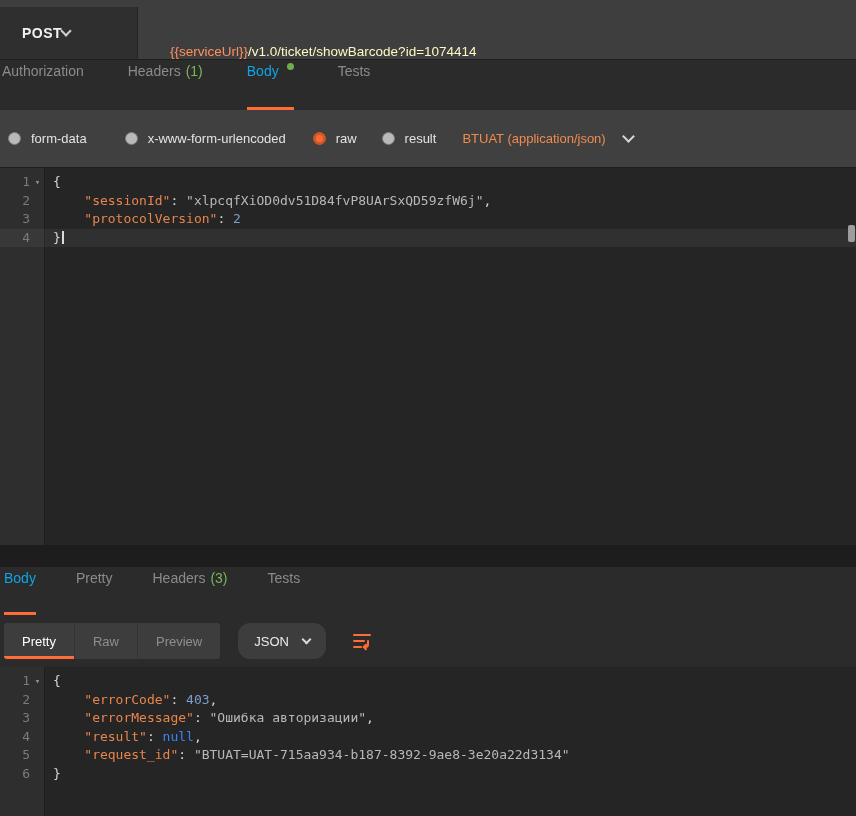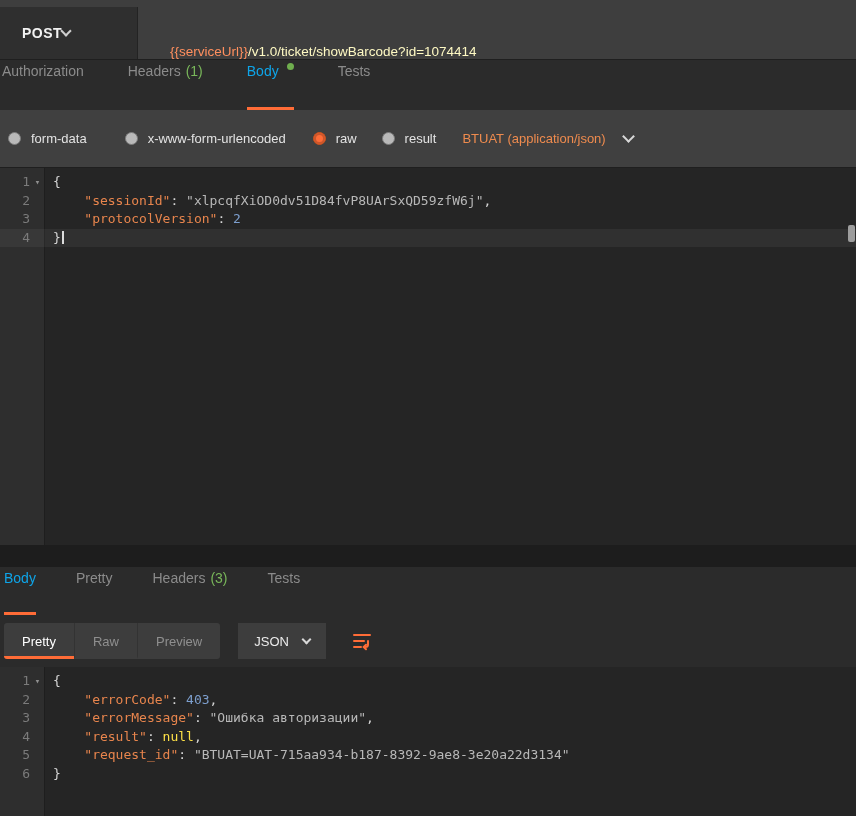--- a/index.html
+++ b/index.html
@@ -31,34 +31,34 @@
   .gutter-strip{position:absolute;left:0;top:0;bottom:0;width:45px;background:#2e2e2e;border-right:1px solid #1e1e1e}
   .code{position:relative;padding-top:5px}
   .code-line{display:flex;position:relative}
   .code-line.hl{background:rgba(255,255,255,.05)}
   .ln{width:30px;flex:none;text-align:right;color:#7b7b7b;user-select:none}
   .fold{width:15px;flex:none;text-align:center;color:#8f8f8f;font-size:9px;line-height:18.5px}
   .lc{white-space:pre;padding-left:8px}
   .c-key{color:#e8854d}
   .c-str{color:#b8b8b8}
   .c-num{color:#7d9fce}
-  .c-null{color:#fde047}
+  .c-null{color:#3b82f6}
   .c-pun{color:#d8d8d8}
   .c-ws{color:#d8d8d8}
   .caret{display:inline-block;width:2px;height:13px;background:#dcdcdc;vertical-align:-2px;margin-left:1px}
   .sb-thumb{position:absolute;right:1px;top:57px;width:7px;height:17px;background:#9d9d9d;border-radius:2px}
   .gap{height:22px;background:#1d1d1d}
   .resptabs{height:48px;display:flex;align-items:stretch;background:#2b2b2b;color:#8b8b8b;font-size:14px;padding-left:4px}
   .resptabs .tab{margin-left:0;margin-right:40px}
   .viewbar{height:52px;background:#2b2b2b;display:flex;align-items:center;padding-left:4px}
   .seg-group{display:flex;height:36px;background:#3d3d3d;border-radius:3px;overflow:hidden}
   .seg{display:flex;align-items:center;padding:3px 18px 0 18px;color:#8f8f8f;font-size:13px;border-bottom:3px solid transparent;cursor:pointer}
   .seg + .seg{border-left:1px solid #333}
   .seg.active{color:#ffffff;border-bottom-color:#ff6c37}
-  .fmt-select{margin-left:18px;height:36px;background:#3d3d3d;border-radius:0;display:flex;align-items:center;padding:0 16px;gap:14px;color:#ececec;font-size:13px;cursor:pointer}
+  .fmt-select{margin-left:18px;height:36px;background:#3d3d3d;border-radius:12px;display:flex;align-items:center;padding:0 16px;gap:14px;color:#ececec;font-size:13px;cursor:pointer}
   .fmt-select .chev{width:7px;height:7px;margin-top:-3px;border-color:#d8d8d8}
   .wrap-btn{margin-left:18px;width:36px;height:36px;display:flex;align-items:center;justify-content:center;cursor:pointer;border-radius:3px}
 </style>
 </head>
 <body>
 
 <div class="topstrip"></div>
 
 <div class="reqbar">
   <div class="method-btn">

